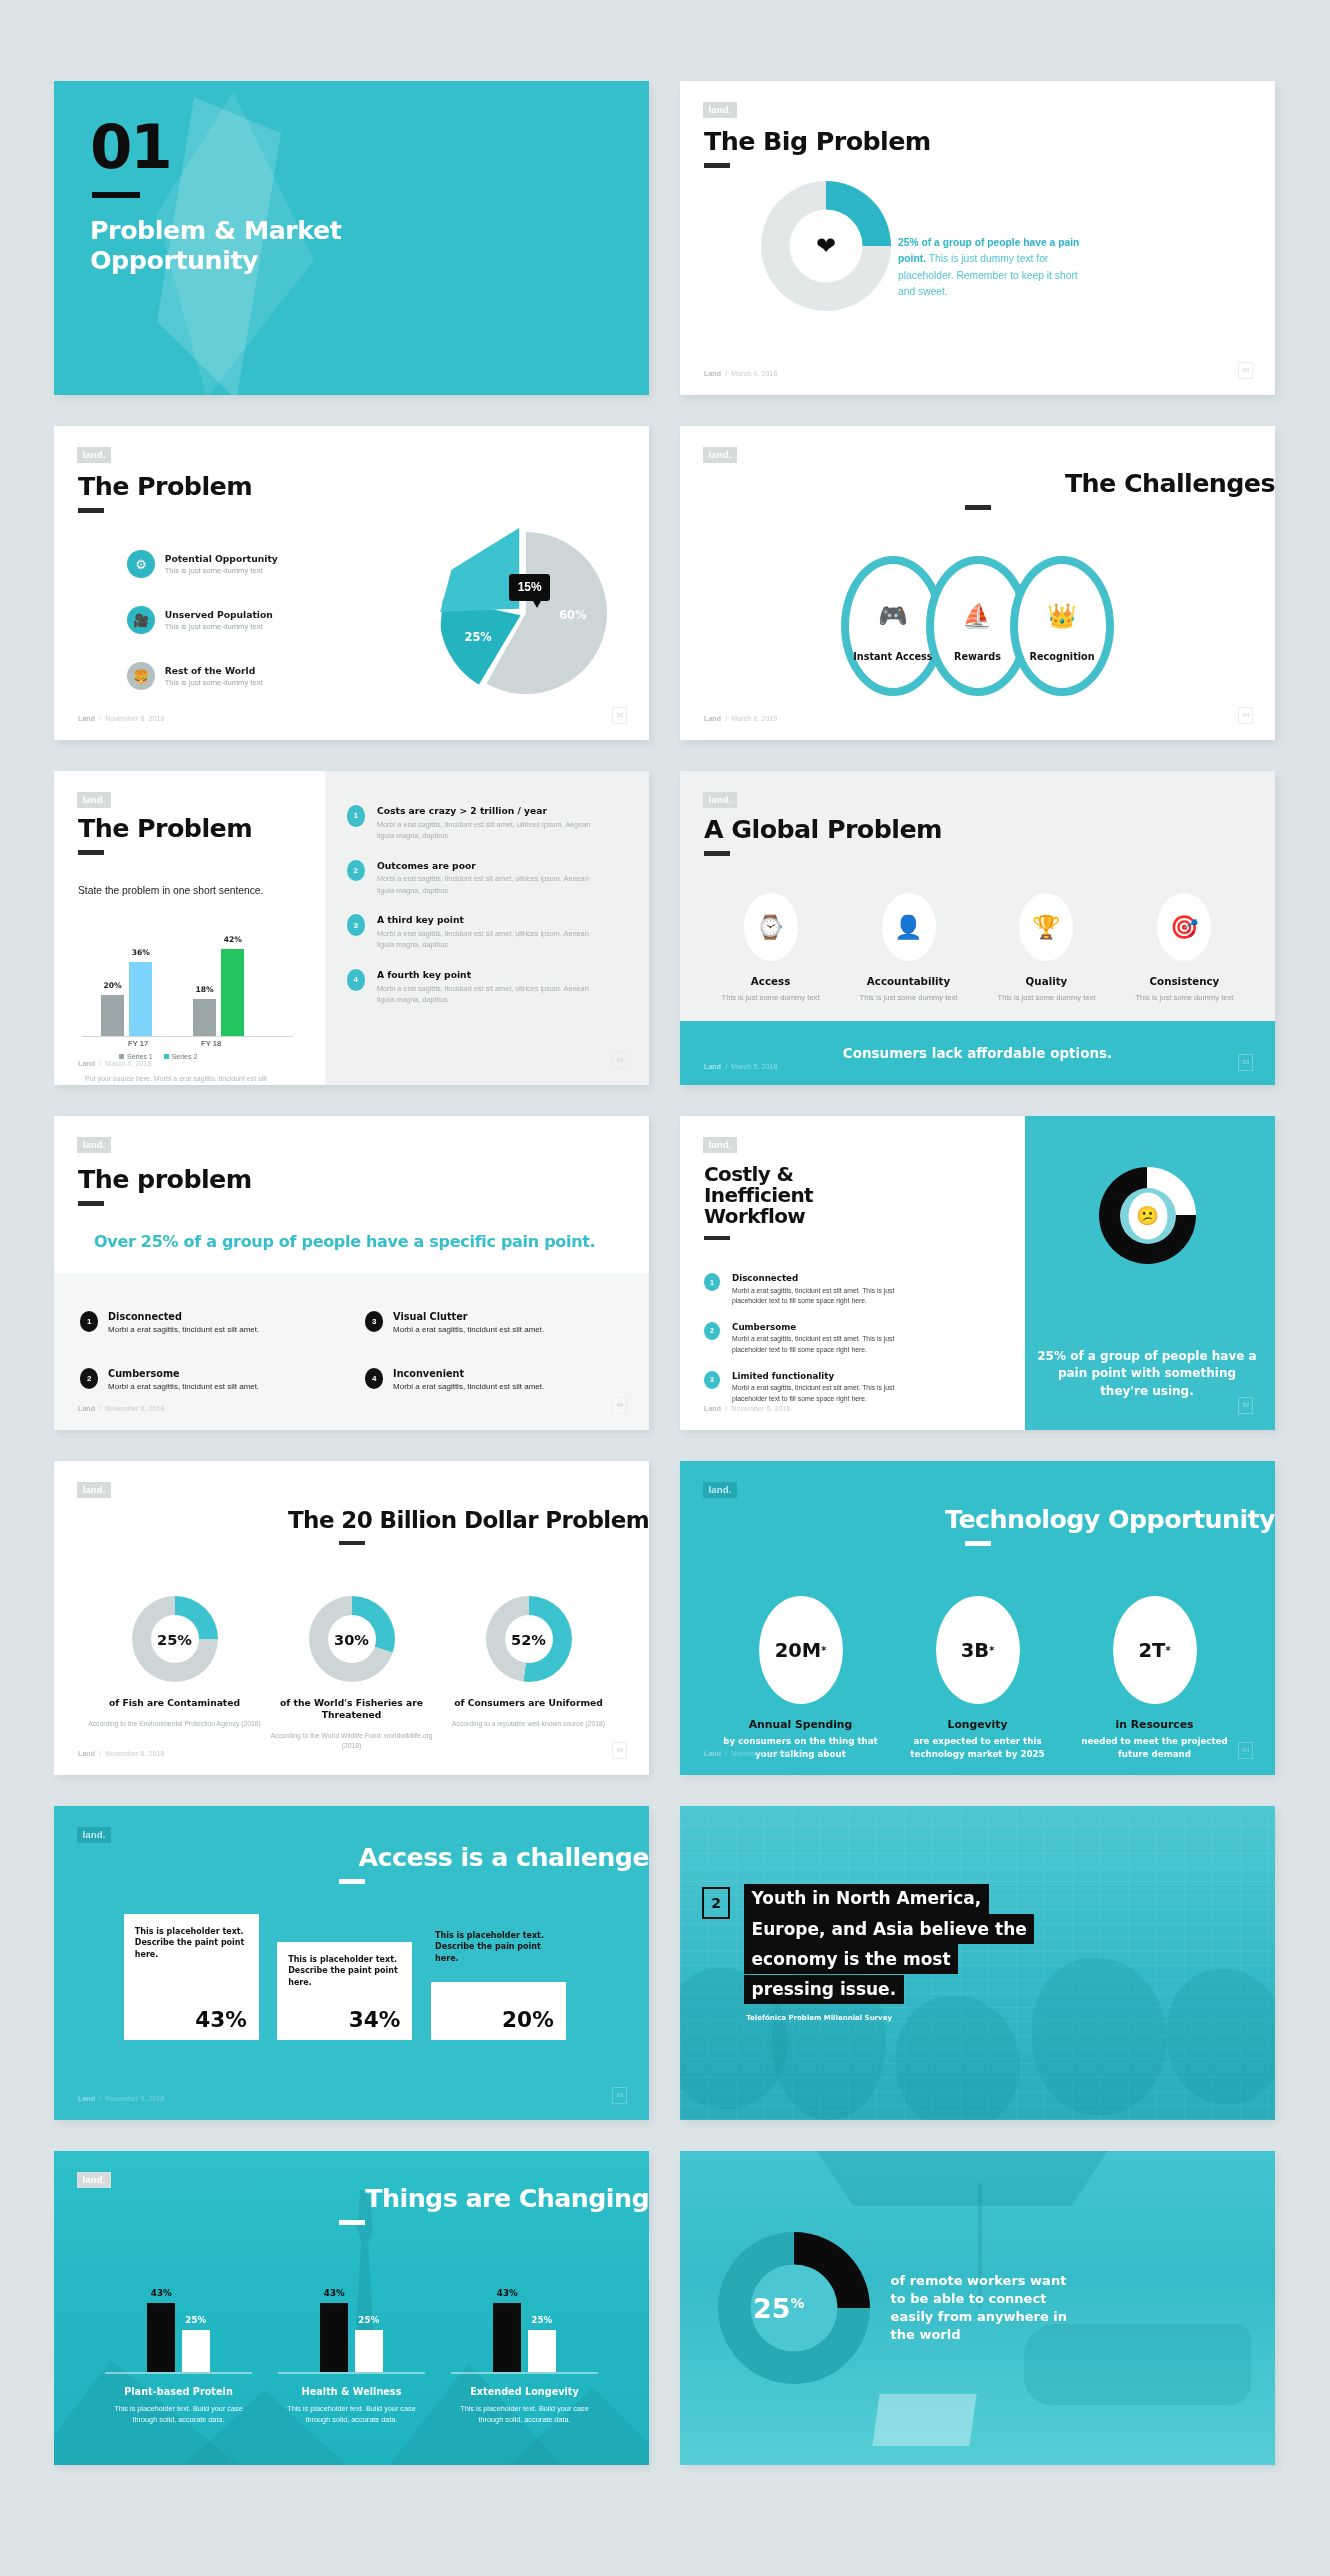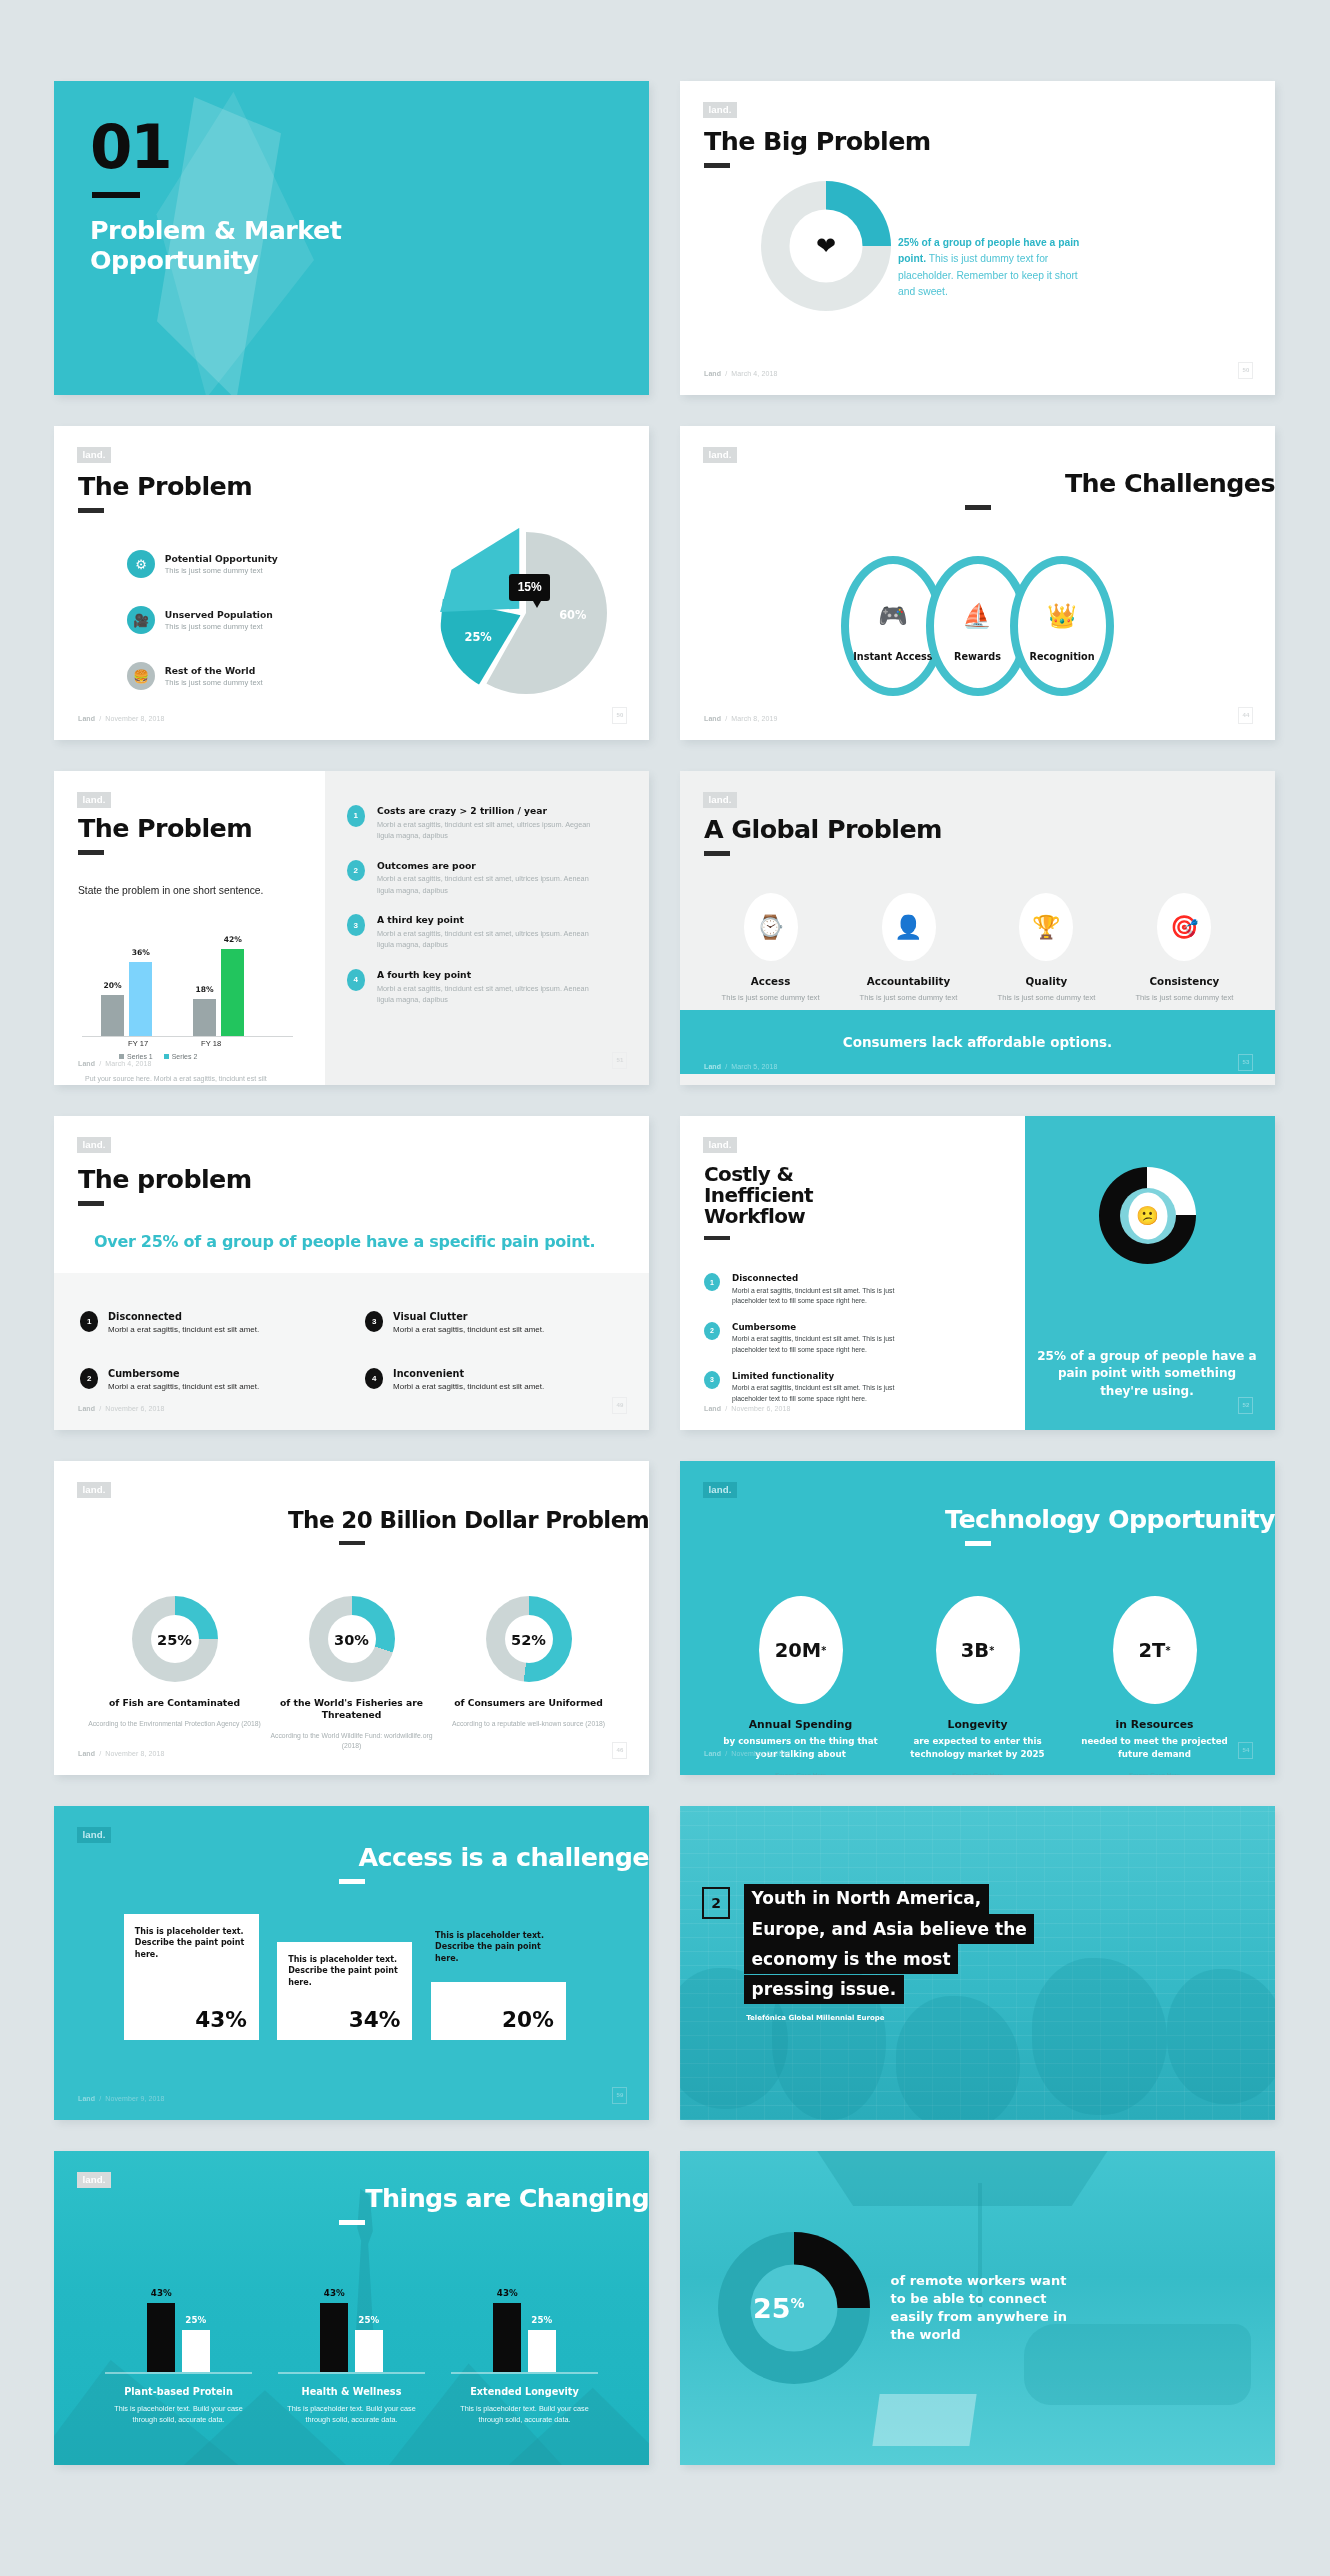--- a/index.html
+++ b/index.html
@@ -180,21 +180,21 @@
     display: grid; grid-template-columns: repeat(4,1fr); }
   .col4 { text-align: center; }
   .col4 .bub {
     width: 54px; height: 68px; margin: 0 auto 14px; border-radius: 50%;
     background: #fff; display: flex; align-items: center; justify-content: center;
     font-size: 23px; color: #35bfcb;
   }
   .col4 .ct { font-family:"DejaVu Sans",sans-serif; font-weight: bold; font-size: 10.3px; color: #111; }
   .col4 .cd { font-size: 7.6px; color: #9aa2a4; margin-top: 4.9px; line-height: 1.45; }
   .banner {
-    position: absolute; left: 0; right: 0; bottom: 11px; height: 64px;
+    position: absolute; left: 0; right: 0; bottom: 0; height: 64px;
     background: #35bfcb; color: #fff;
     display: flex; align-items: center; justify-content: center;
     font-family:"DejaVu Sans",sans-serif; font-weight: bold; font-size: 13.5px;
   }
 
   
   .leadline { position: absolute; left: 24px; top: 116px; width: 536px;
     font-family:"DejaVu Sans",sans-serif; font-weight: bold; font-size: 16px;
     color: #36bfcb; letter-spacing: -0.3px; margin-left: 16px; }
   .greyband { position: absolute; left: 0; right: 0; top: 157px; bottom: 0;
@@ -726,21 +726,21 @@
       <div class="blob" style="left:216px;bottom:-10.8px;width:124px;height:135px;"></div>
       <div class="blob" style="right:108px;bottom:5.4px;width:135px;height:157px;"></div>
       <div class="blob" style="right:-10.8px;bottom:16px;width:119px;height:135px;"></div>
     </div>
     <div class="qbox">
       <div class="qnum">2</div>
       <div><span class="qline">Youth in North America,</span></div>
       <div><span class="qline">Europe, and Asia believe the</span></div>
       <div><span class="qline">economy is the most</span></div>
       <div><span class="qline">pressing issue.</span></div>
-      <div class="qsrc">Telefónica Global Millennial Europe</div>
+      <div class="qsrc">Telefónica Problem Millennial Survey</div>
     </div>
   </div>
 
   <div class="slide">
     <div class="mount">
       <div class="peak" style="left:-21.6px;width:206px;height:114px;clip-path:polygon(0 100%,38% 8%,100% 100%);"></div>
       <div class="peak" style="left:130px;width:162px;height:87px;clip-path:polygon(0 100%,50% 14%,100% 100%);"></div>
       <div class="peak" style="right:87px;width:173px;height:108px;clip-path:polygon(0 100%,46% 6%,100% 100%);"></div>
       <div class="peak" style="right:-21.6px;width:162px;height:92px;clip-path:polygon(0 100%,52% 16%,100% 100%);"></div>
       <div class="hiker"></div>

